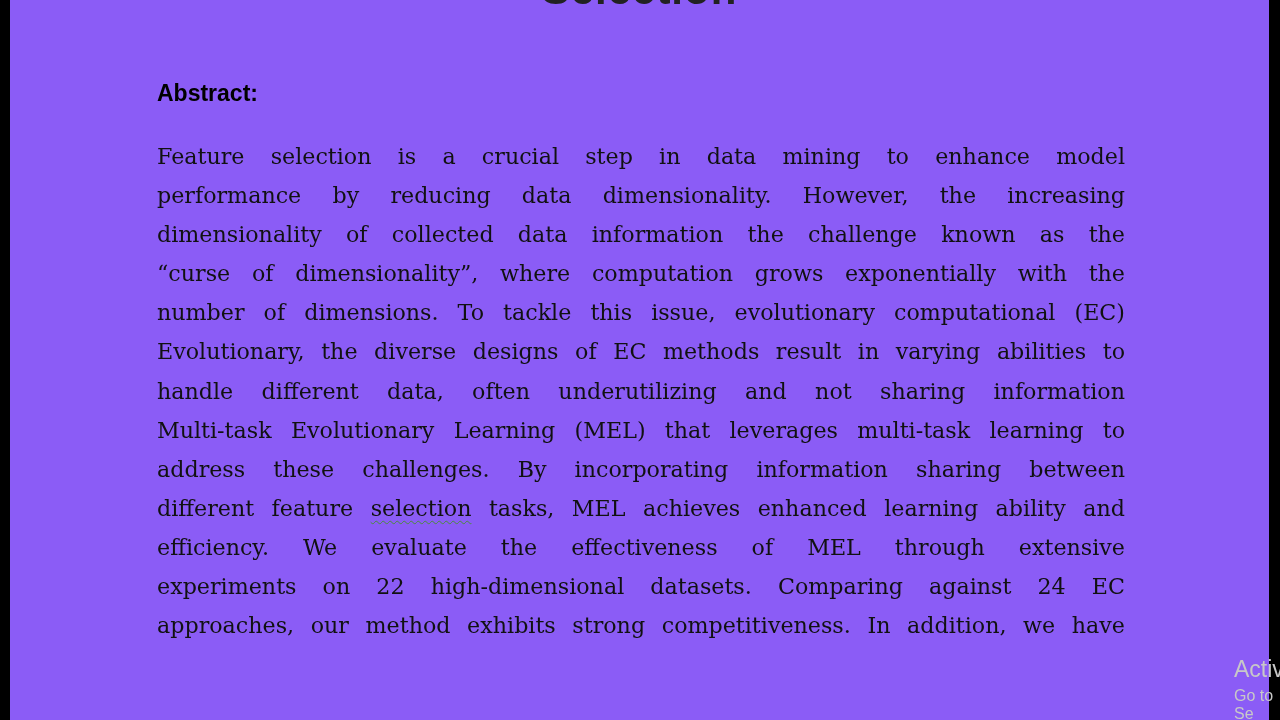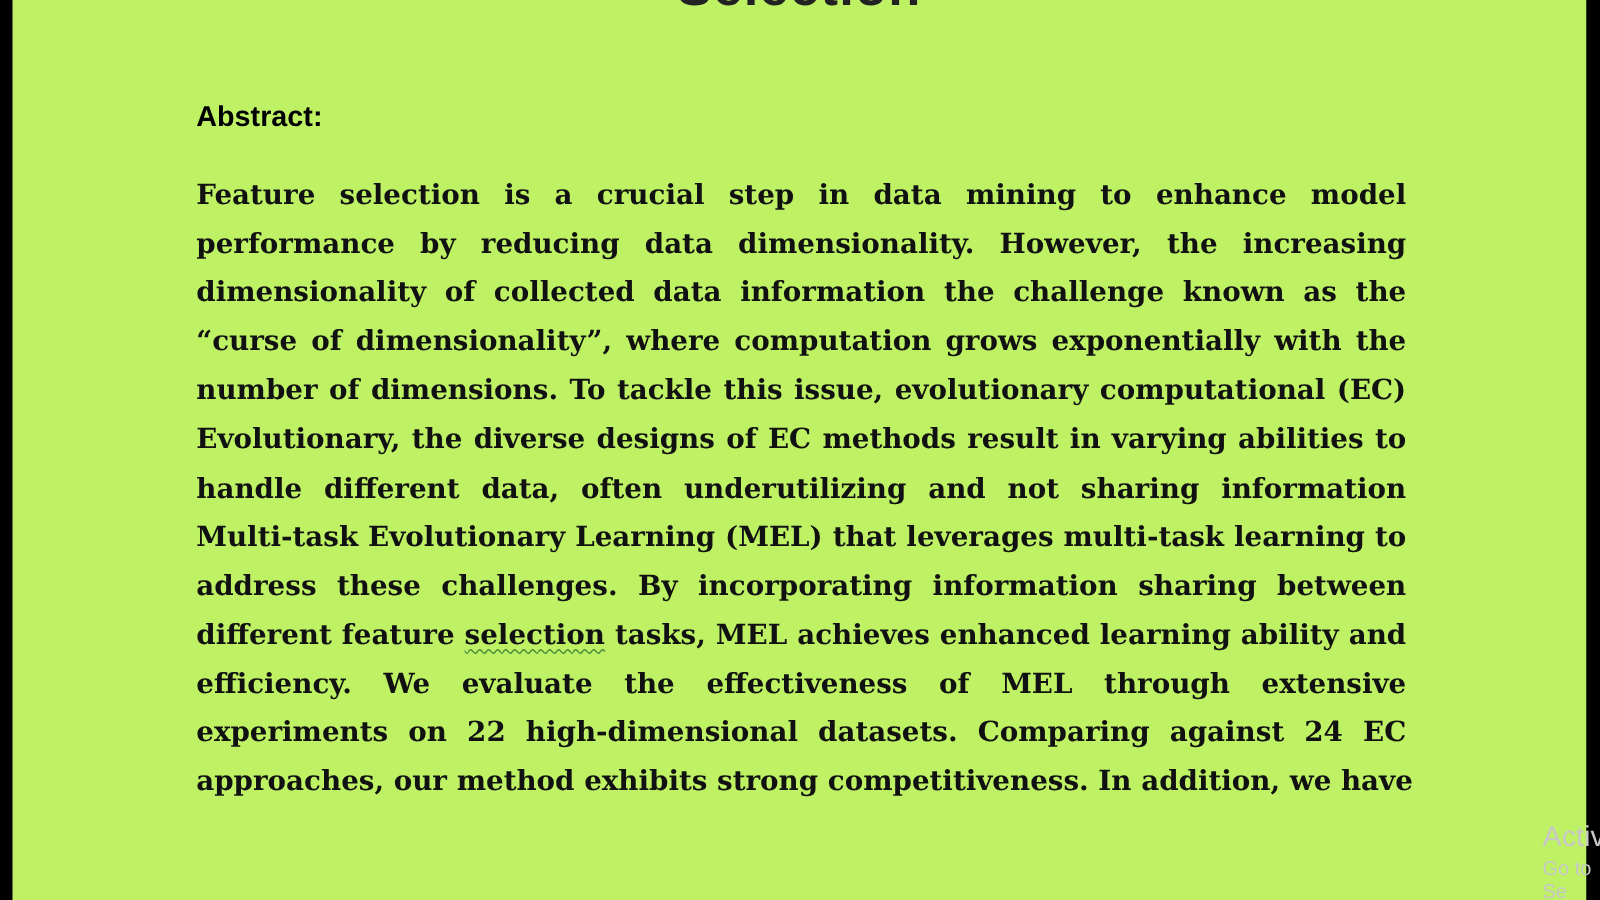--- a/index.html
+++ b/index.html
@@ -1,25 +1,25 @@
 <!DOCTYPE html>
 <html><head>
 <meta charset="utf-8">
 <style>
   html, body { margin:0; padding:0; }
   body { width:1280px; height:720px; background:#000; position:relative; overflow:hidden; }
-  .page { position:absolute; left:10px; top:0; width:1259px; height:720px; background:#bef264; }
+  .page { position:absolute; left:10px; top:0; width:1259px; height:720px; background:#8b5cf6; }
   .title { position:absolute; left:0; right:0; top:-34px; text-align:center;
     font-family:"Liberation Sans", sans-serif; font-weight:bold; font-size:42px; color:#222; letter-spacing:1px; }
   .abstract-label { position:absolute; left:147px; top:80px; font-family:"Liberation Sans", sans-serif;
     font-weight:bold; font-size:23px; color:#000; }
   .body-text { position:absolute; left:147px; top:137px; width:968px;
     font-family:"DejaVu Serif", serif; font-size:22.2px; line-height:39.1px; color:#111;
     text-align:justify; }
-  .line { display:block; text-align:justify; text-align-last:justify; white-space:nowrap; height:39.1px;font-weight:bold; }
+  .line { display:block; text-align:justify; text-align-last:justify; white-space:nowrap; height:39.1px; }
   .squiggle { text-decoration: underline wavy #4a8a3a; text-decoration-thickness:1px; text-underline-offset:4px; }
   .watermark { position:absolute; left:1205px; top:656px; font-family:"Liberation Sans", sans-serif; color:#c8c8c8;margin-left:29px; }
   .wm1 { font-size:23px; }
   .wm2 { font-size:16px; margin-top:4px; }
 </style>
 </head>
 <body>
 
 <div class="page">
   <div class="title">Selection</div>

